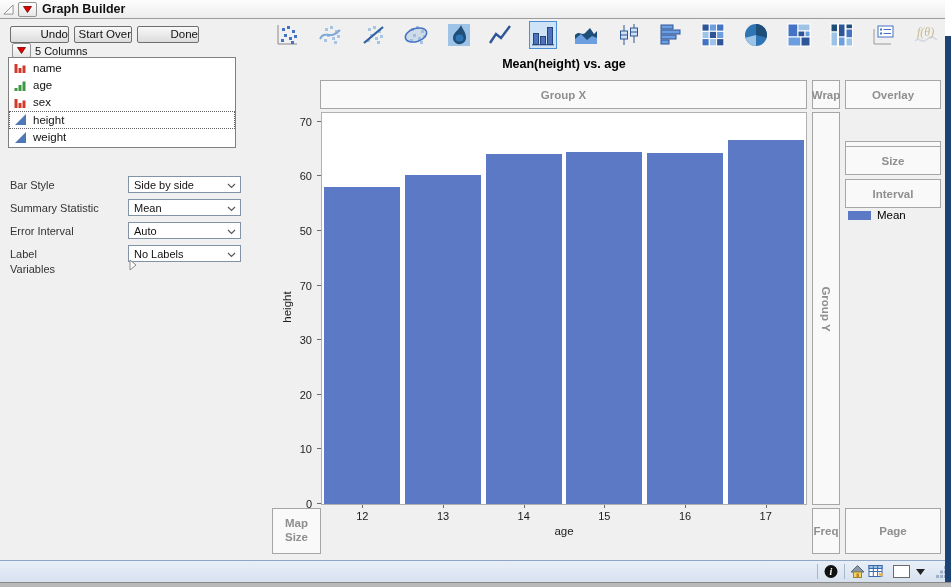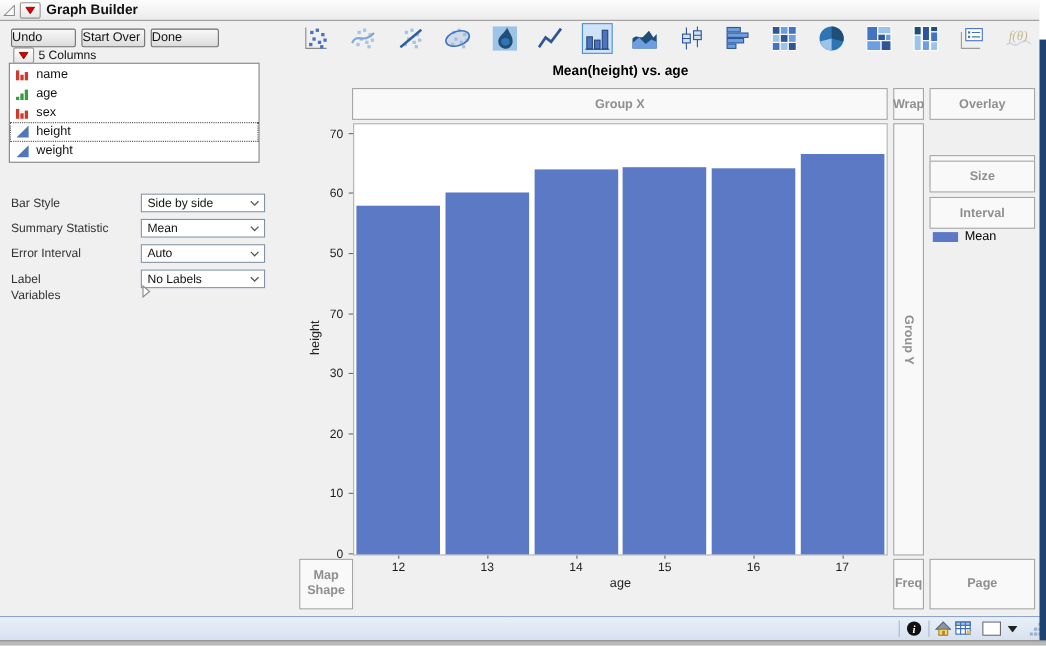--- a/index.html
+++ b/index.html
@@ -8,21 +8,21 @@
   
   .titlebar{position:absolute;left:0;top:0;width:945px;height:19px;
             background:linear-gradient(#fdfdfd,#ececec);border-bottom:1px solid #9c9c9c;
             display:flex;align-items:center;box-sizing:border-box;}
   .titlebar .disc{margin-left:3px;display:flex;align-items:center;}
   .redtri-btn{width:17px;height:13px;margin-left:4px;background:linear-gradient(#ffffff,#e6e6e6);
               border:1px solid #949494;border-radius:2px;display:flex;align-items:center;justify-content:center;}
   .title-text{font-weight:bold;font-size:12.5px;margin-left:5px;}
   
   .btn{position:absolute;top:26px;height:17px;background:linear-gradient(#f8f8f8,#dcdcdc);
-       border:1px solid #6e6e6e;border-radius:2px;font-size:11.5px;text-align:left;
+       border:1px solid #6e6e6e;border-radius:2px;font-size:11.5px;text-align:right;
        line-height:14px;box-sizing:border-box;cursor:default;}
   #btn-undo{left:10px;width:59px;}
   #btn-startover{left:74px;width:58px;}
   #btn-done{left:137px;width:62px;}
   
   #icon-toolbar{position:absolute;left:273px;top:21px;display:flex;align-items:flex-start;}
   .icon-group{display:flex;gap:15px;margin-right:13px;}
   .tb-icon{width:28px;height:28px;border:1px solid transparent;display:flex;align-items:center;
            justify-content:center;box-sizing:border-box;background:#f0f0f0;}
   .tb-icon.selected{border-color:#4a90d9;background:#cfe3f7;}
@@ -405,21 +405,21 @@
 
   <div class="zone" id="zone-groupx">Group X</div>
   <div class="zone" id="zone-wrap">Wrap</div>
   <div class="zone" id="zone-overlay">Overlay</div>
   <div class="zone" id="zone-color">Color</div>
   <div class="zone" id="zone-interval">Interval</div>
   <div class="zone" id="zone-size">Size</div>
   <div class="zone" id="zone-groupy">
     <span class="vtext">Group Y</span>
   </div>
-  <div class="zone" id="zone-mapshape">Map Shape</div>
+  <div class="zone" id="zone-mapshape">Map Size</div>
   <div class="zone" id="zone-freq">Freq</div>
   <div class="zone" id="zone-page">Page</div>
 
   <div id="legend">
     <span class="legend-swatch" id="legend-swatch" style="background: rgb(91, 121, 196);"></span>
     <span class="legend-label">Mean</span>
   </div>
 
   <div id="plot">
       <div class="bar" style="left: 2.33333px; width: 76px; height: 317.278px; background: rgb(91, 121, 196);"></div>

